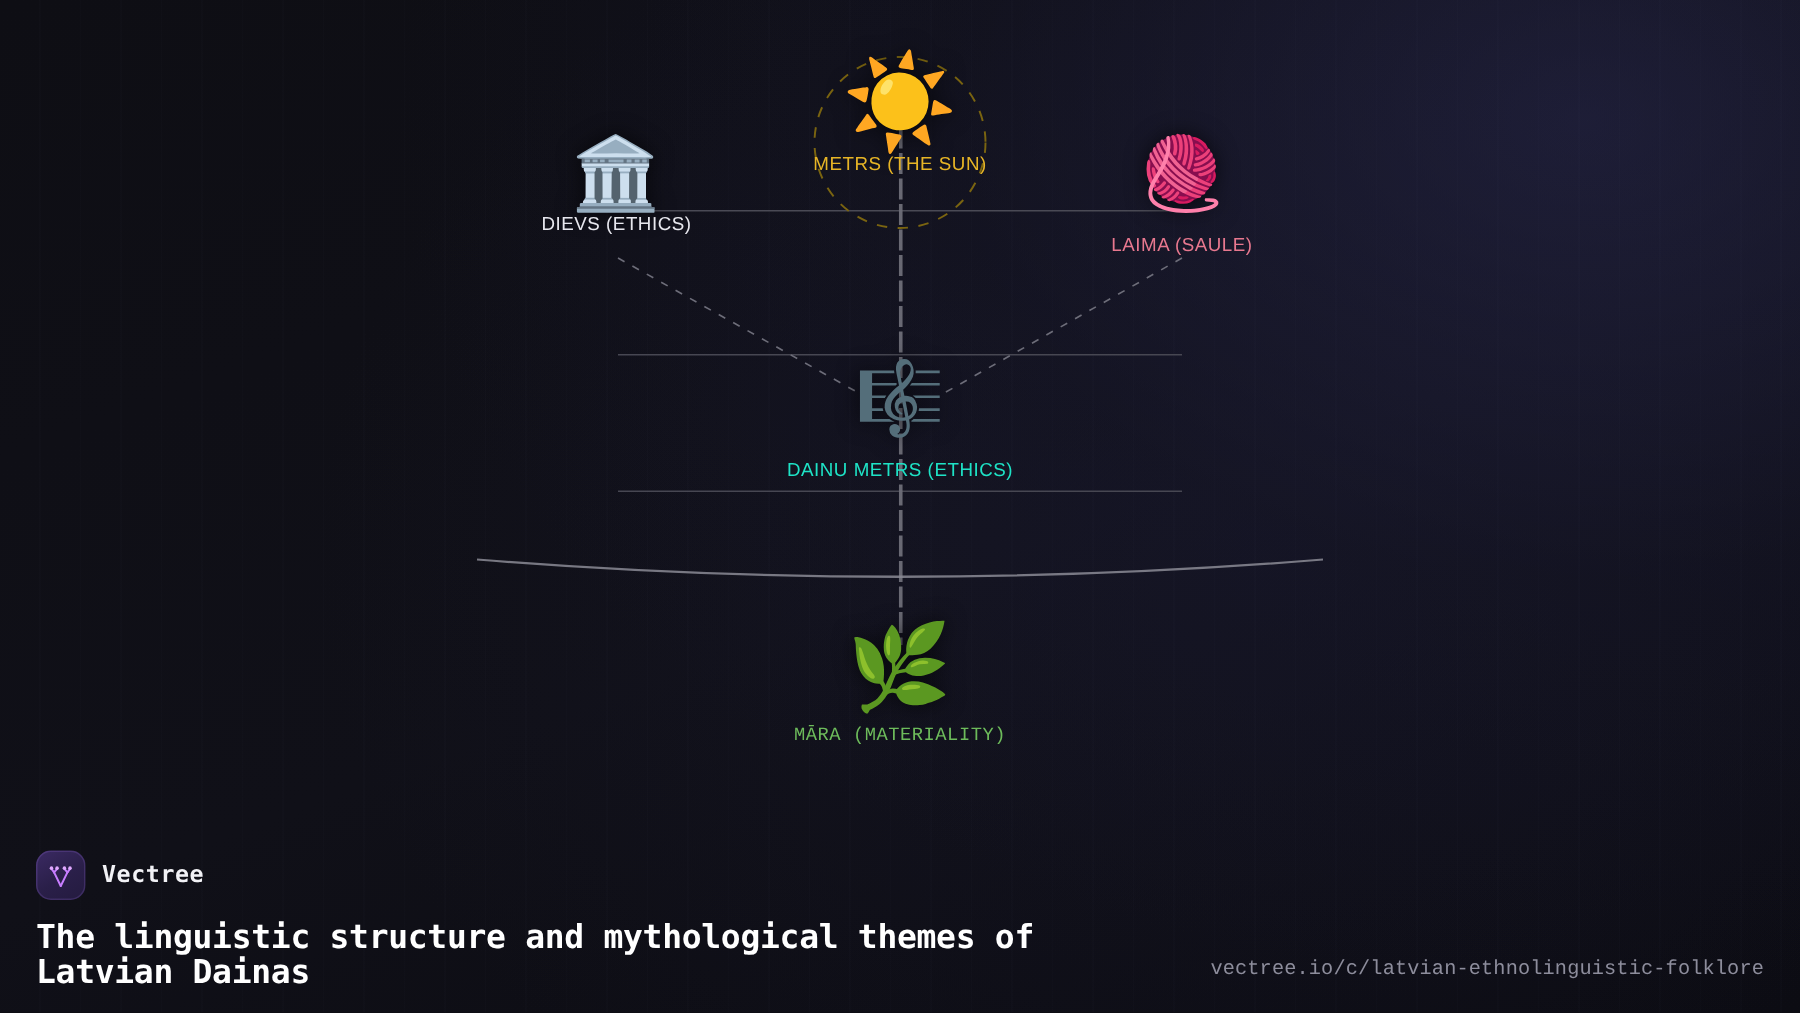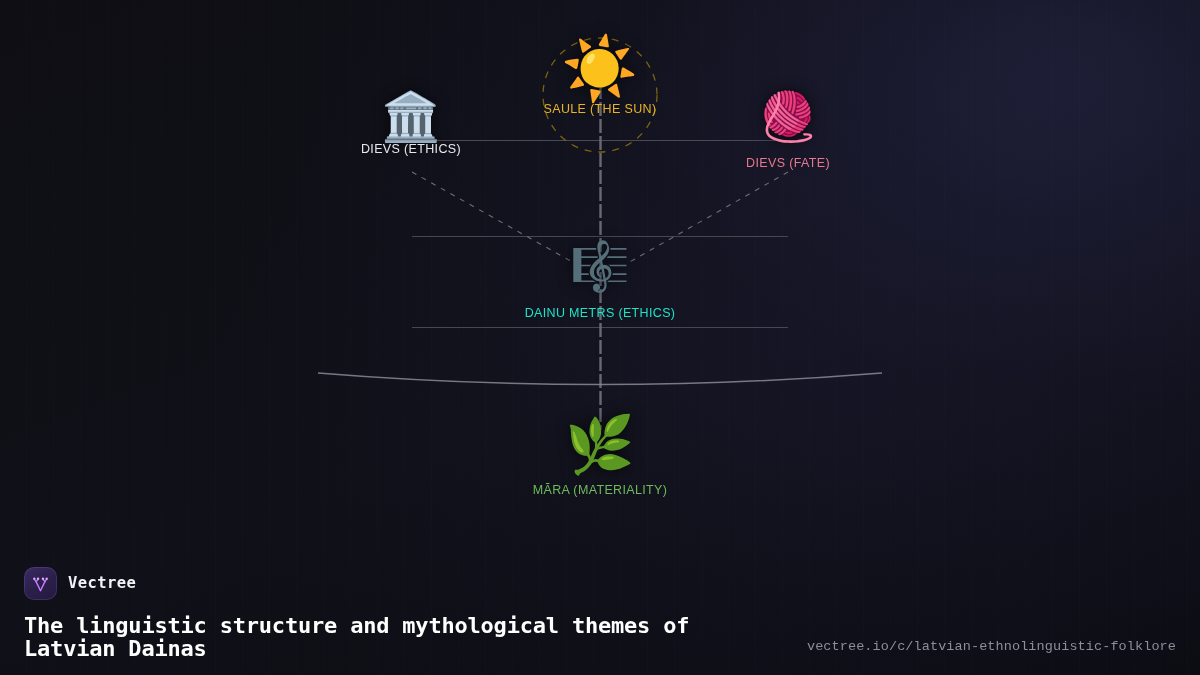--- a/index.html
+++ b/index.html
@@ -55,21 +55,21 @@
   #node-laima   { left:788px; top:93px; }
   #node-laima .glyph { font-size:48px; }
   #node-laima .label { color:#e8788f; margin-top:15px; }
 
   #node-dainu   { left:600px; top:243px; }
   #node-dainu .glyph { font-size:48px; }
   #node-dainu .label { color:#1ee3c6; margin-top:15px; }
 
   #node-mara    { left:600px; top:417px; }
   #node-mara .glyph { font-size:56px; }
-  #node-mara .label { color:#6dbb5b; margin-top:10px; }
+  #node-mara .label { color:#6dbb5b; margin-top:10px;font-family:Liberation Mono, monospace; }
 
   
   #footer {
     position:absolute; left:0; bottom:0; width:1196px;
     padding:0 24px 14px 24px;
   }
   #brand { display:flex; align-items:center; gap:11px; margin-bottom:14px; }
   #brand-logo {
     width:33px; height:33px; border-radius:10px;
     background:linear-gradient(150deg,#3b2a63 0%,#2a1f49 55%,#241b3f 100%);
@@ -119,31 +119,31 @@
 
     <line x1="788" y1="172" x2="626" y2="264" stroke="#6d6d79" stroke-width="1.1" stroke-dasharray="5 6"></line>
 
     <path d="M 318 373 Q 600 396 882 373" fill="none" stroke="#8b8b95" stroke-width="1.5" stroke-opacity="0.85"></path>
 
     <circle cx="600" cy="95" r="57" fill="none" stroke="#7a6410" stroke-width="1.3" stroke-dasharray="7 7"></circle>
   </svg>
 
   <div class="node" id="node-saule">
     <span class="glyph">☀️</span>
-    <span class="label">SAULE (THE SUN)</span>
+    <span class="label">METRS (THE SUN)</span>
   </div>
 
   <div class="node" id="node-dievs">
     <span class="glyph">🏛️</span>
     <span class="label">DIEVS (ETHICS)</span>
   </div>
 
   <div class="node" id="node-laima">
     <span class="glyph">🧶</span>
-    <span class="label">DIEVS (FATE)</span>
+    <span class="label">LAIMA (SAULE)</span>
   </div>
 
   <div class="node" id="node-dainu">
     <span class="glyph">🎼</span>
     <span class="label">DAINU METRS (ETHICS)</span>
   </div>
 
   <div class="node" id="node-mara">
     <span class="glyph">🌿</span>
     <span class="label">MĀRA (MATERIALITY)</span>

